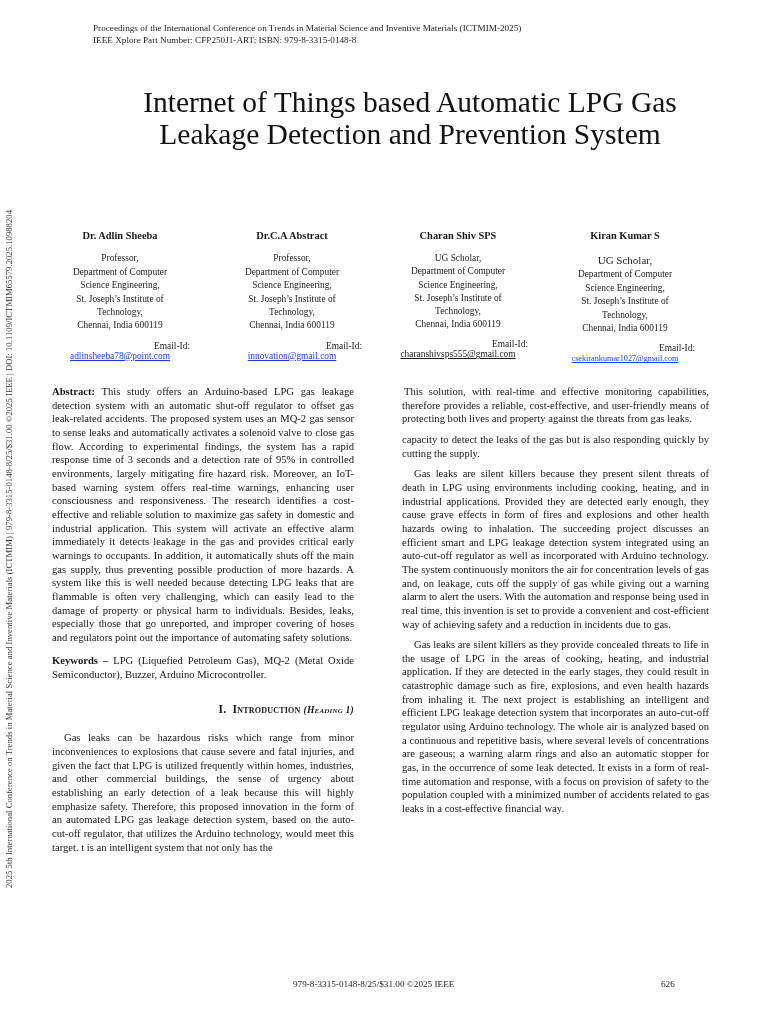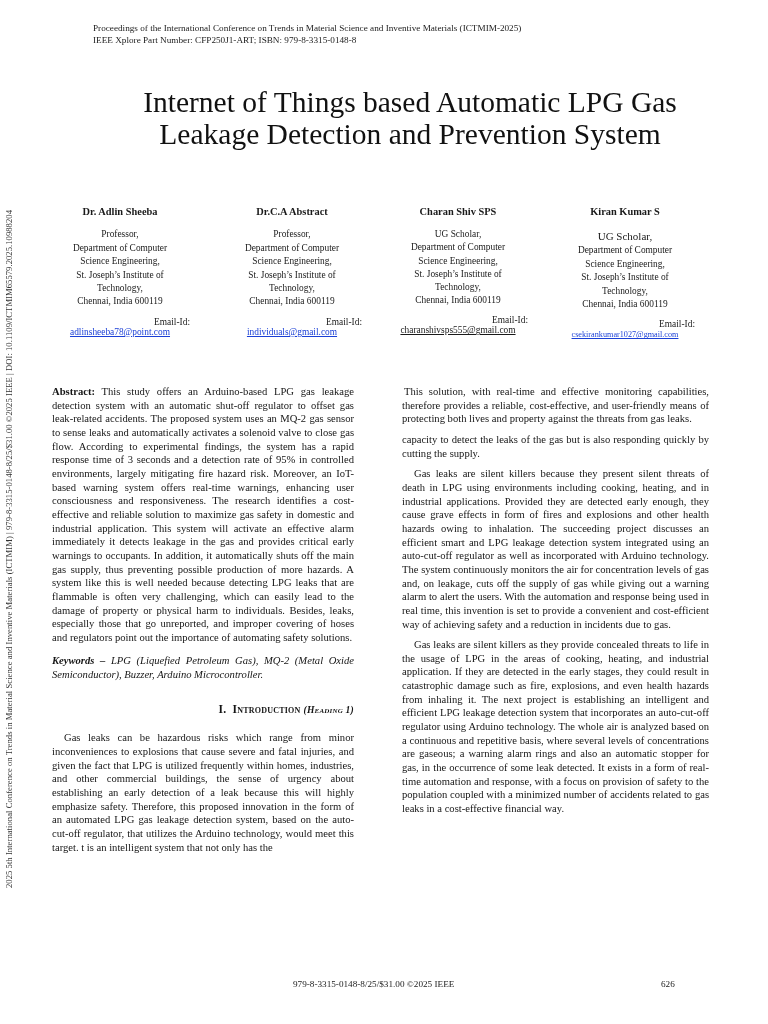--- a/index.html
+++ b/index.html
@@ -13,36 +13,36 @@
       transform-origin: 0 0; transform: rotate(-90deg);
       white-space: nowrap; font-size: 8.6px; color: #333; width: 760px; letter-spacing: 0.05px;
     }
 
     .title {
       position: absolute; left: 90px; top: 86px; width: 640px;
       text-align: center; font-size: 29.5px; line-height: 32px; color: #111; font-weight: normal;
     }
 
     .authors { position: absolute; top: 205px; left: 0; width: 768px; height: 150px; }
-    .author { position: absolute; text-align: center; font-size: 9.4px; line-height: 13.4px; color: #1a1a1a; }
+    .author { position: absolute; text-align: center; font-size: 9.4px; line-height: 13.4px; color: #1a1a1a; margin-top: 24px; }
     .author .name { font-weight: bold; font-size: 10.4px; margin-bottom: 10px; display: block; }
     .author .role { display: block; text-align: center; }
     .author .aff { display: block; }
     .author .email-label { display: block; margin-top: 8px; line-height: 10px; text-align: right; }
     .author .email { display: block; color: #1a3fd6; text-decoration: underline; line-height: 11px; }
     .author.a4 .role { font-size: 11px; line-height: 16px; }
     .author.a4 .email { font-size: 8.2px; }
 
     .col { position: absolute; font-size: 10.6px; line-height: 13.65px; text-align: justify; color: #151515; }
     .col.left { left: 52px; top: 385px; width: 302px; }
     .col.right { left: 402px; top: 385px; width: 307px; }
     .para { margin-bottom: 7px; }
     .indent { text-indent: 12px; }
     .abstract-label { font-weight: bold; }
-    .keywords { font-style: italic; margin-top: 10px; }
+    .keywords { margin-top: 10px; }
     .keywords .kw-label { font-weight: bold; }
     .heading1 { text-align: right; font-size: 11.6px; margin: 21px 0 15px 0; font-weight: bold; letter-spacing: 0.2px; }
     .heading1 .sc { font-variant: small-caps; }
     .heading1 .hnote { font-style: italic; font-size: 9.6px; }
 
     .footer { position: absolute; top: 979px; font-size: 9.2px; color: #222; }
     .footer.left { left: 293px; }
     .footer.right { left: 661px; }
   </style>
 </head>
@@ -76,21 +76,21 @@
 
   <div class="author a2" style="left:222px; width:140px; top:0;">
     <span class="name">Dr.C.A Abstract</span>
     <span class="role">Professor,</span>
     <span class="aff">Department of   Computer</span>
     <span class="aff">Science Engineering,</span>
     <span class="aff">St. Joseph’s Institute  of</span>
     <span class="aff">Technology,</span>
     <span class="aff">Chennai, India 600119</span>
     <span class="email-label">Email-Id:</span>
-    <a class="email">individuals@gmail.com</a>
+    <a class="email">innovation@gmail.com</a>
   </div>
 
   <div class="author a3" style="left:388px; width:140px; top:0; line-height:13.2px;">
     <span class="name">Charan Shiv SPS</span>
     <span class="role">UG Scholar,</span>
     <span class="aff">Department of   Computer</span>
     <span class="aff">Science Engineering,</span>
     <span class="aff">St. Joseph’s Institute  of</span>
     <span class="aff">Technology,</span>
     <span class="aff">Chennai, India 600119</span>

